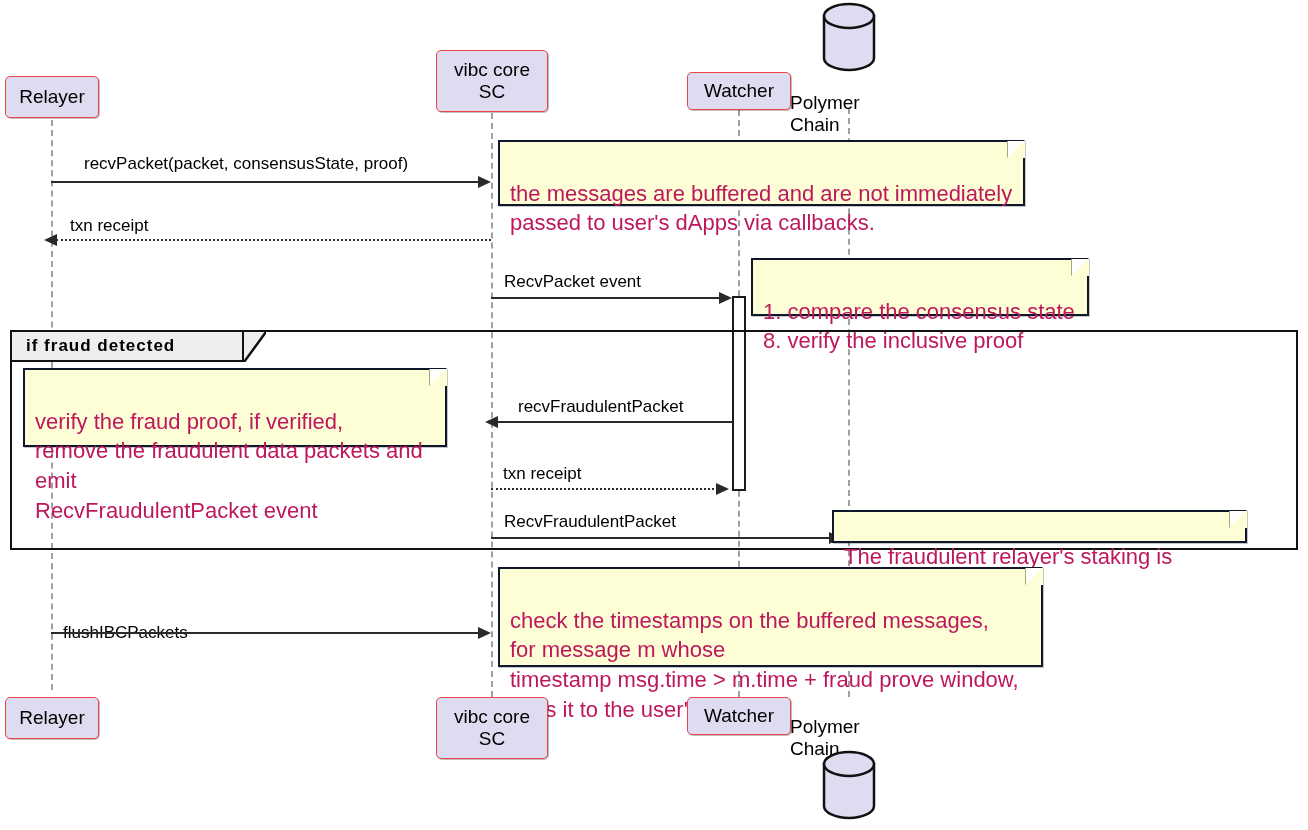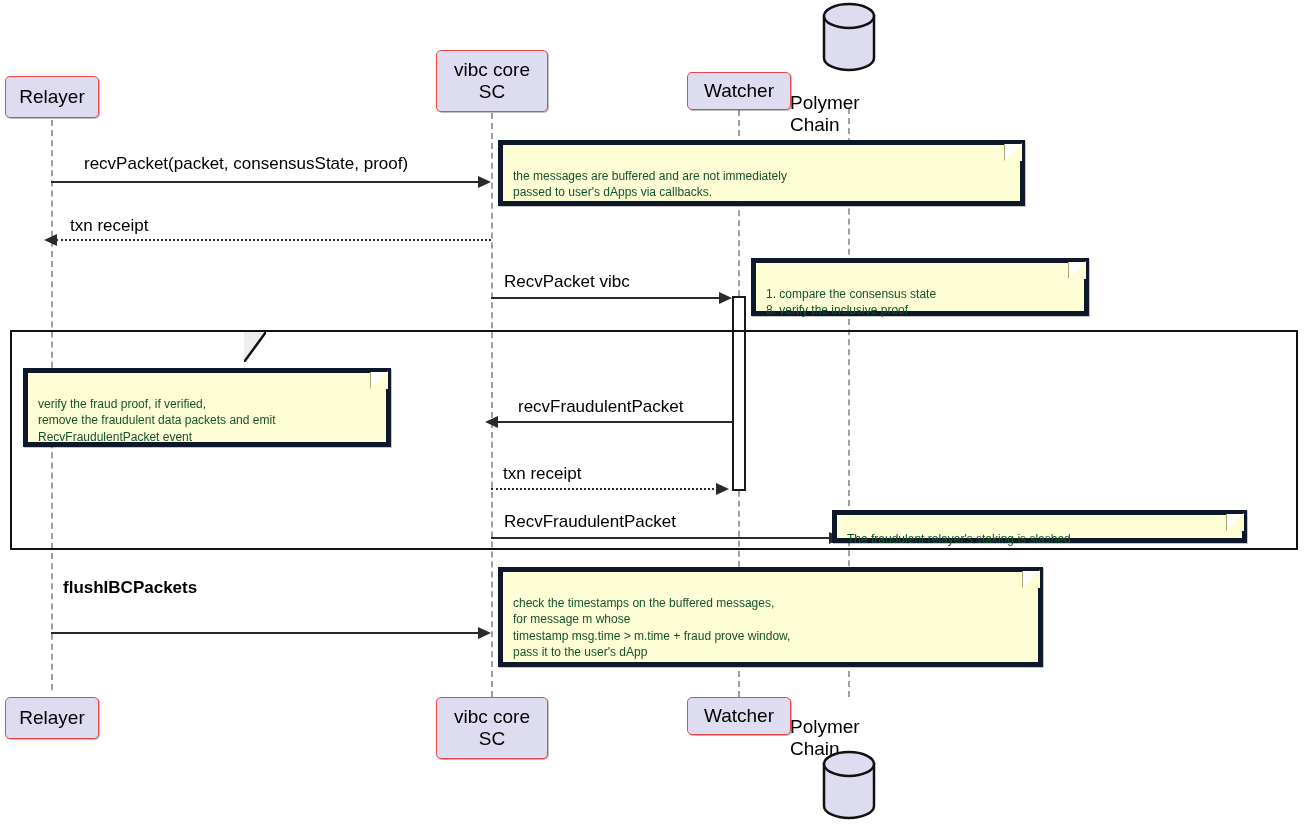--- a/index.html
+++ b/index.html
@@ -45,23 +45,23 @@
     position: absolute;
     font-size: 19px;
     line-height: 1.15;
     color: #000;
   }
 
   
   .note {
     position: absolute;
     background: #fdfdd6;
-    border: 5px solid #0f172a;
-    color: #14532d;
-    font-size: 12px;
+    border: 2px solid #0f172a;
+    color: #be185d;
+    font-size: 22px;
     line-height: 1.35;
     padding: 7px 10px;
     white-space: pre-line;
     box-shadow: 1px 1px 0 rgba(0,0,0,0.22);
   }
   .note .fold {
     position: absolute;
     top: -1px; right: -1px;
     width: 17px; height: 17px;
     background: #ffffff;
@@ -179,43 +179,46 @@
     <span class="fold"></span>
   </div>
 
   <div class="msg-label" style="left:70px; top:216px;">
     <span>txn receipt</span>
   </div>
   <div class="msg-line dotted" style="left:56px; top:239px; width:435px;"></div>
   <div class="arrow-head left" style="left:44px; top:234px;"></div>
 
   <div class="msg-label" style="left:504px; top:272px;">
-    <span>RecvPacket vibc</span>
+    <span>RecvPacket event</span>
   </div>
   <div class="msg-line" style="left:491px; top:297px; width:230px;"></div>
   <div class="arrow-head right" style="left:719px; top:292px;"></div>
 
   <div class="activation" style="left:732px; top:296px; width:14px; height:195px;"></div>
 
   <div class="note" style="left:751px; top:258px; width:338px; height:58px;">
     <span>1. compare the consensus state
 8. verify the inclusive proof</span>
     <span class="fold"></span>
   </div>
 
   <div class="fragment" style="left:10px; top:330px; width:1288px; height:220px;"></div>
+  <div class="fragment-label" style="left:12px; top:332px; width:232px; height:30px;">
+    <span>if fraud detected</span>
+  </div>
 
   <div style="position:absolute; left:244px; top:332px; width:22px; height:30px;">
     <svg width="22" height="30" viewBox="0 0 22 30">
       <polygon points="0,0 22,0 0,30" fill="#eeeeee" stroke="none"></polygon>
       <line x1="22" y1="0" x2="0" y2="30" stroke="#111111" stroke-width="2.5"></line>
     </svg>
   </div>
 
-  <div class="note" style="left:23px; top:368px; width:368px; height:79px;">
+  <div class="note" style="left:23px; top:368px; width:424px; height:79px;">
     <span>verify the fraud proof, if verified,
 remove the fraudulent data packets and emit
 RecvFraudulentPacket event</span>
     <span class="fold"></span>
   </div>
 
   <div class="msg-label" style="left:518px; top:397px;">
     <span>recvFraudulentPacket</span>
   </div>
   <div class="msg-line" style="left:496px; top:421px; width:237px;"></div>
@@ -231,21 +234,21 @@
     <span>RecvFraudulentPacket</span>
   </div>
   <div class="msg-line" style="left:491px; top:537px; width:340px;"></div>
   <div class="arrow-head right" style="left:829px; top:532px;"></div>
 
   <div class="note" style="left:832px; top:510px; width:415px; height:33px; padding-top:0;">
     <span>The fraudulent relayer's staking is slashed</span>
     <span class="fold"></span>
   </div>
 
-  <div class="msg-label" style="left:63px; top:578px;font-weight:bold;">
+  <div class="msg-label" style="left:63px; top:623px;">
     <span>flushIBCPackets</span>
   </div>
   <div class="msg-line" style="left:51px; top:632px; width:437px;"></div>
   <div class="arrow-head right" style="left:478px; top:627px;"></div>
 
   <div class="note" style="left:498px; top:567px; width:545px; height:100px;">
     <span>check the timestamps on the buffered messages,
 for message m whose
 timestamp msg.time &gt; m.time + fraud prove window,
 pass it to the user's dApp</span>

